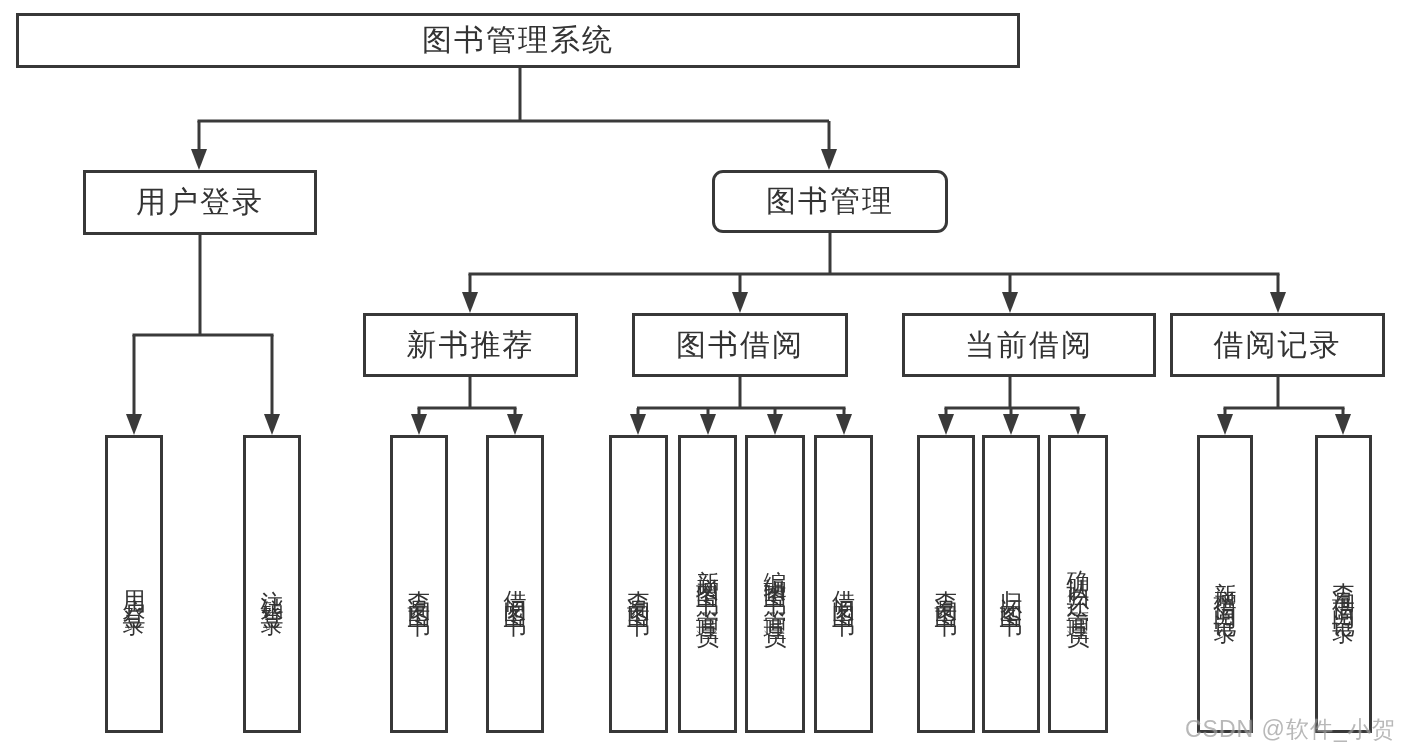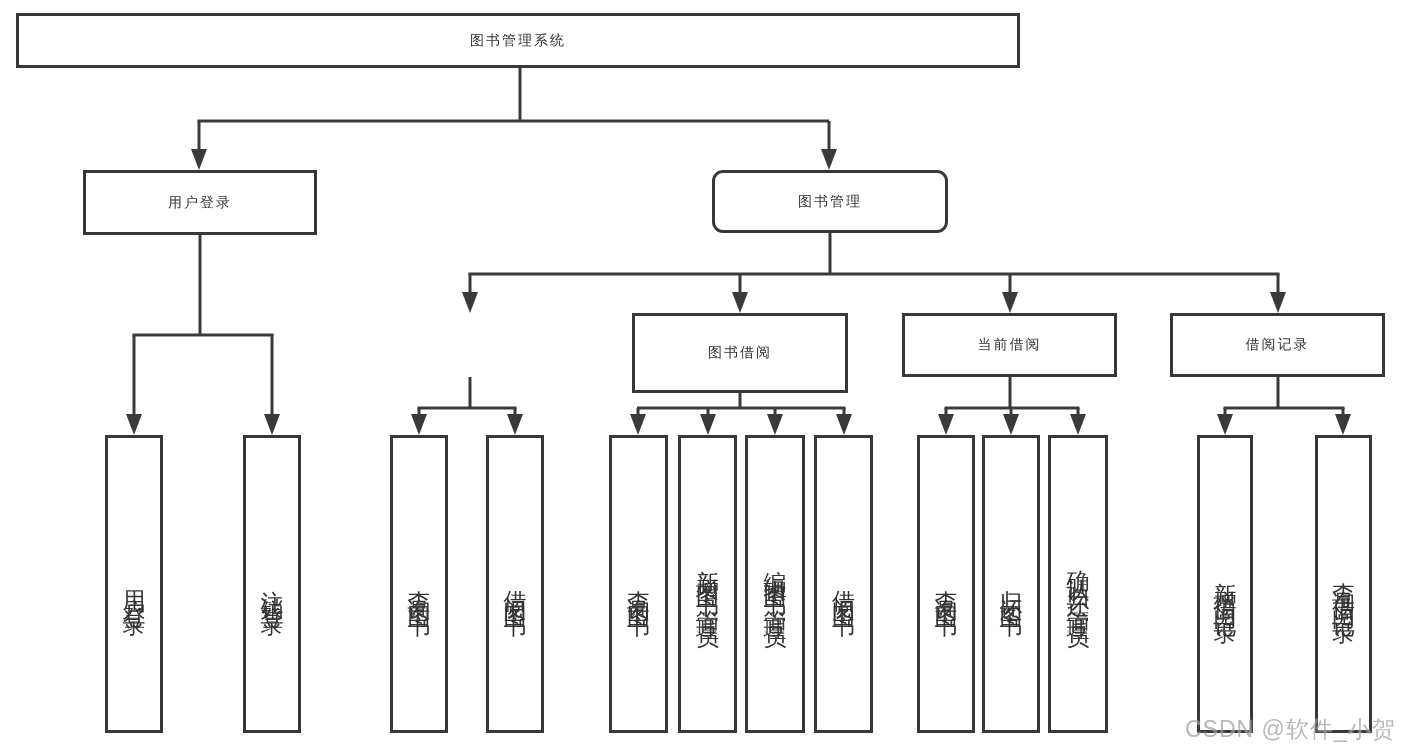--- a/index.html
+++ b/index.html
@@ -31,21 +31,21 @@
   }
   .hnode {
     position: absolute;
     box-sizing: border-box;
     border: 3px solid #383838;
     background: #ffffff;
     display: flex;
     align-items: center;
     justify-content: center;
     color: #333333;
-    font-size: 14px;
+    font-size: 30px;
     letter-spacing: 2px;
   }
   .leaf {
     position: absolute;
     top: 435px;
     height: 298px;
     box-sizing: border-box;
     border: 3px solid #383838;
     background: #ffffff;
     display: flex;
@@ -152,24 +152,27 @@
     <span>图书管理系统</span>
   </div>
 
   <div class="hnode" style="left:83px; top:170px; width:234px; height:65px;">
     <span>用户登录</span>
   </div>
   <div class="hnode" style="left:712px; top:170px; width:236px; height:63px;border-radius:11px;">
     <span>图书管理</span>
   </div>
 
-  <div class="hnode" style="left:632px; top:313px; width:216px; height:80px;">
+  <div class="hnode" style="left:363px; top:313px; width:215px; height:64px;">
+    <span>新书推荐</span>
+  </div>
+  <div class="hnode" style="left:632px; top:313px; width:216px; height:64px;">
     <span>图书借阅</span>
   </div>
-  <div class="hnode" style="left:902px; top:313px; width:215px; height:64px;">
+  <div class="hnode" style="left:902px; top:313px; width:254px; height:64px;">
     <span>当前借阅</span>
   </div>
   <div class="hnode" style="left:1170px; top:313px; width:215px; height:64px;">
     <span>借阅记录</span>
   </div>
 
   <div class="leaf" style="left:105px; width:58px;">
     <span class="vtext">用户登录</span>
   </div>
   <div class="leaf" style="left:243px; width:58px;">

